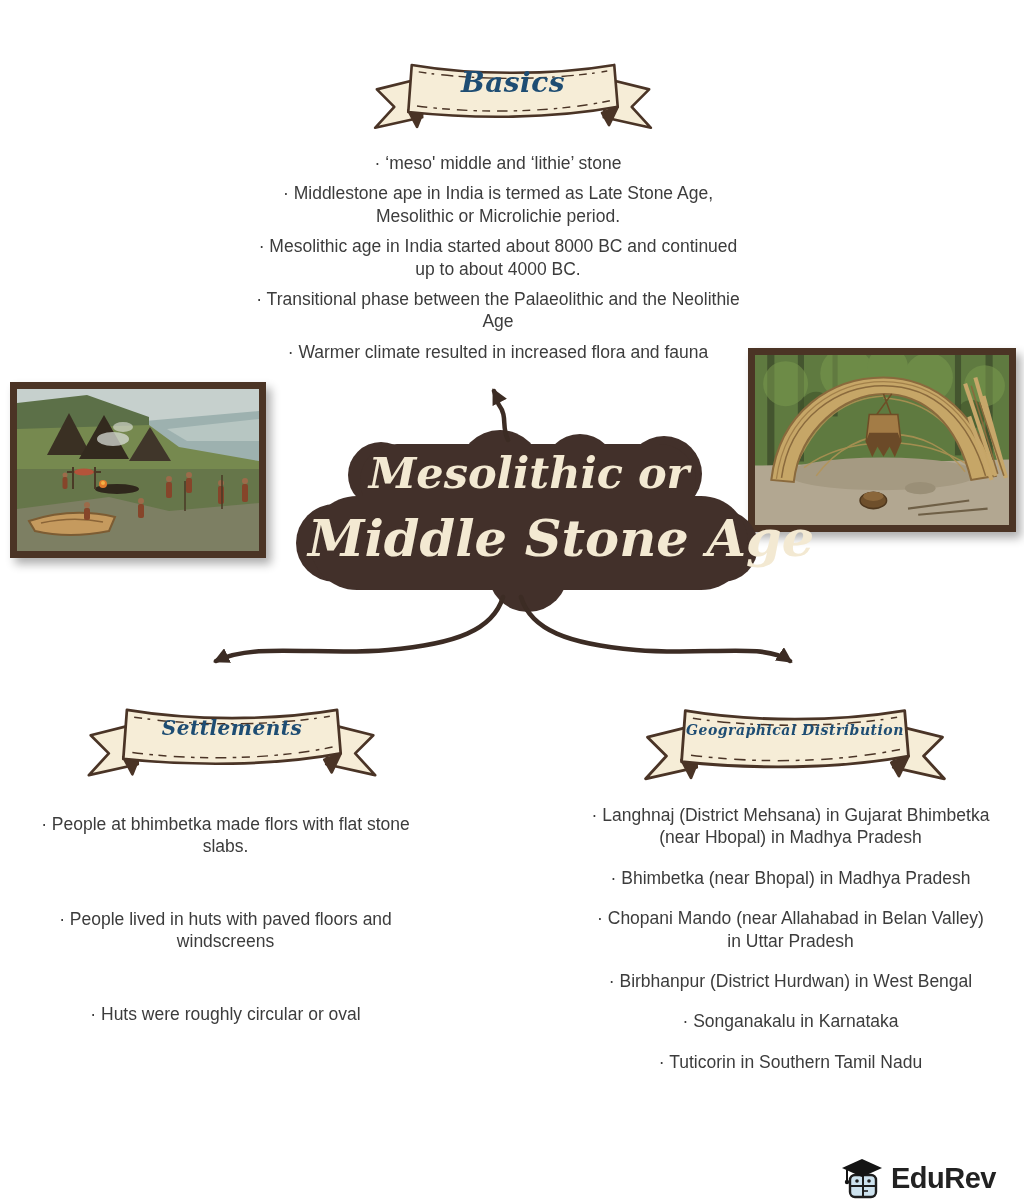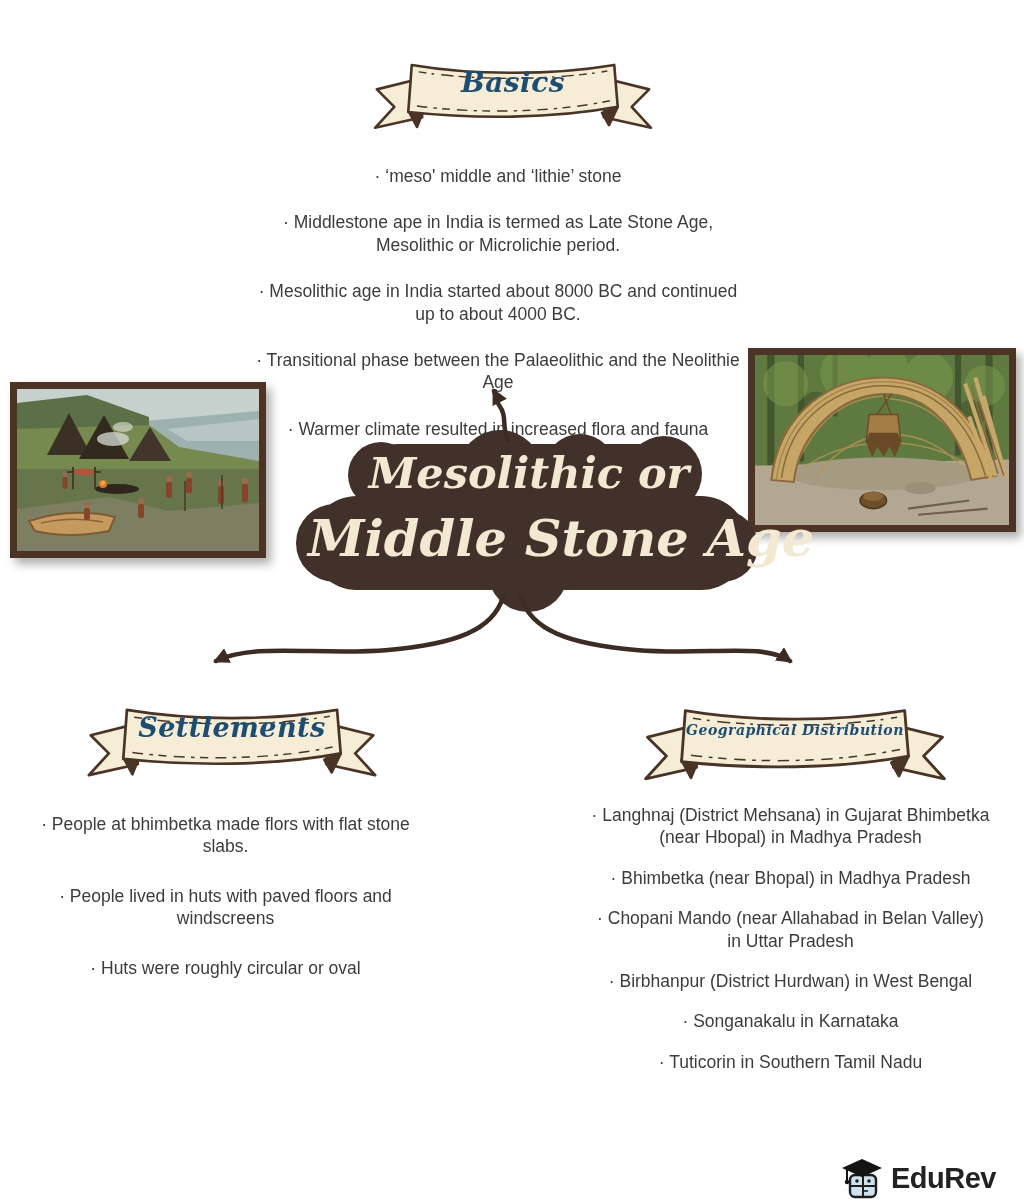--- a/index.html
+++ b/index.html
@@ -14,30 +14,30 @@
   .banner-label {
     position:absolute; left:14%; right:14%; top:16%; height:48%;
     display:flex; align-items:center; justify-content:center;
     font-family:"DejaVu Serif", serif; font-style:italic; font-weight:bold;
     color:#1e4d73; letter-spacing:.5px; white-space:nowrap;
   }
   .banner-basics       { left:356px; top:44px;  width:314px; height:96px; }
   .banner-settlements  { left:78px;  top:686px; width:308px; height:104px; }
   .banner-geo          { left:630px; top:688px; width:330px; height:104px; }
   .banner-basics .banner-label { font-size:28px; }
-  .banner-settlements .banner-label { font-size:27px; }
+  .banner-settlements .banner-label { font-size:20px; }
   .banner-geo .banner-label { font-size:14px; }
 
   
   .bullets {
     position:absolute; display:flex; flex-direction:column;
     text-align:center; color:#3c3c3c; font-size:17.5px; line-height:1.28;
   }
-  .bullets-basics { left:252px; top:152px; width:492px; gap:24px;margin-top:13px; }
-  .bullets-settlements { left:28px; top:813px; width:395px; gap:27px; }
+  .bullets-basics { left:252px; top:152px; width:492px; gap:8px; }
+  .bullets-settlements { left:28px; top:813px; width:395px; gap:50px; }
   .bullets-geo { left:588px; top:804px; width:405px; gap:18px; }
 
   
   .title-blob { position:absolute; left:308px; top:436px; width:442px; height:160px; }
   .blob-shape { position:absolute; background:#42302a; }
   .blob-r { border-radius:48px; }
   .blob-c { border-radius:50%; }
   .title-text {
     position:absolute; left:0; right:0; text-align:center;
     font-family:"DejaVu Serif", serif; font-style:italic; font-weight:bold;

